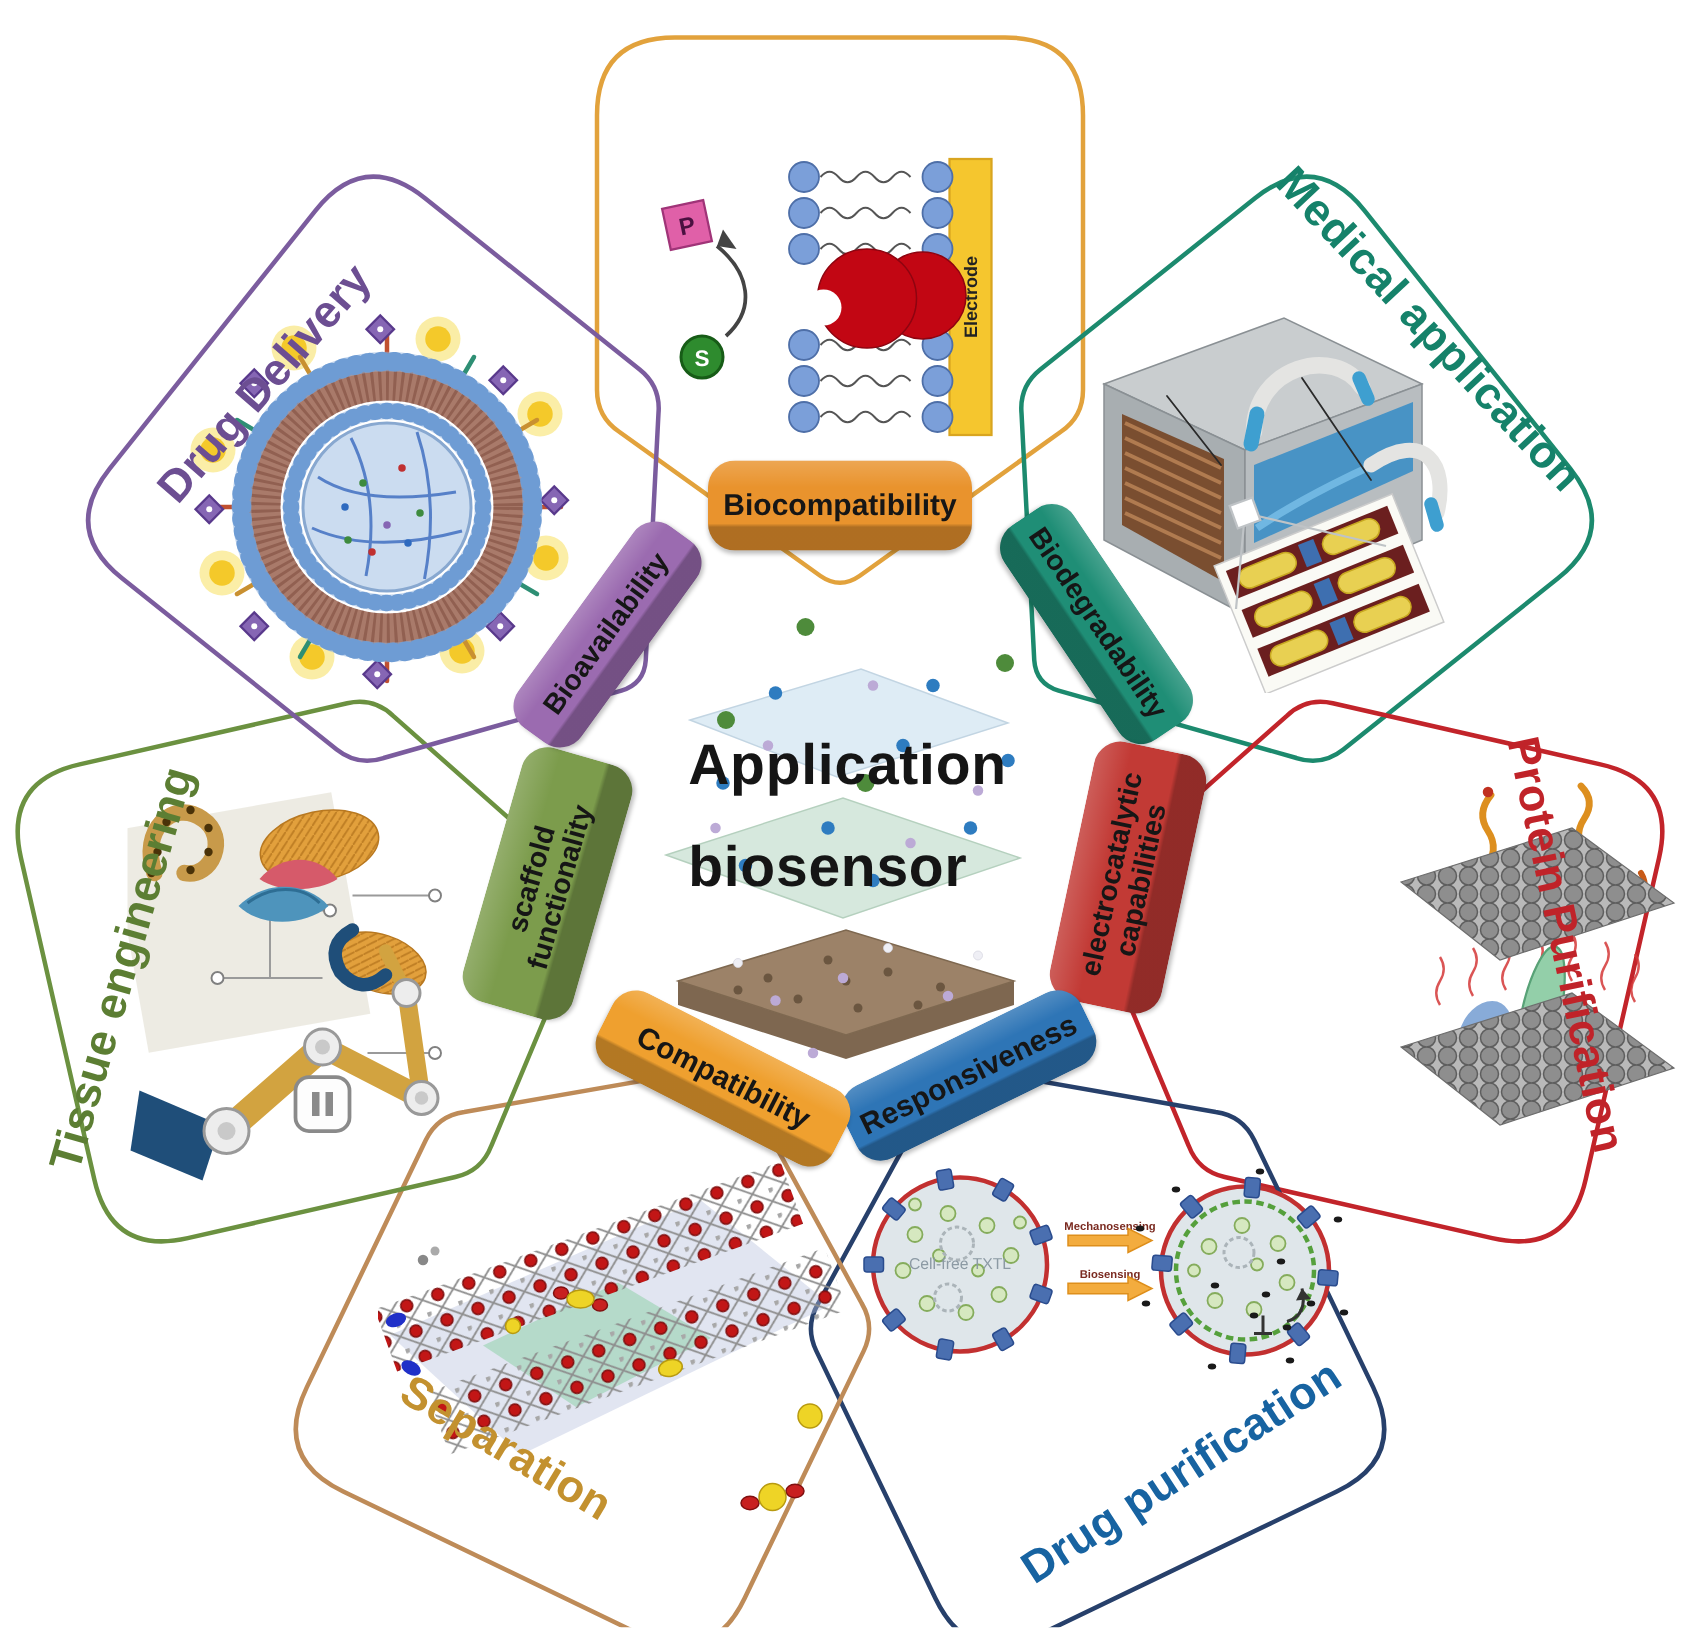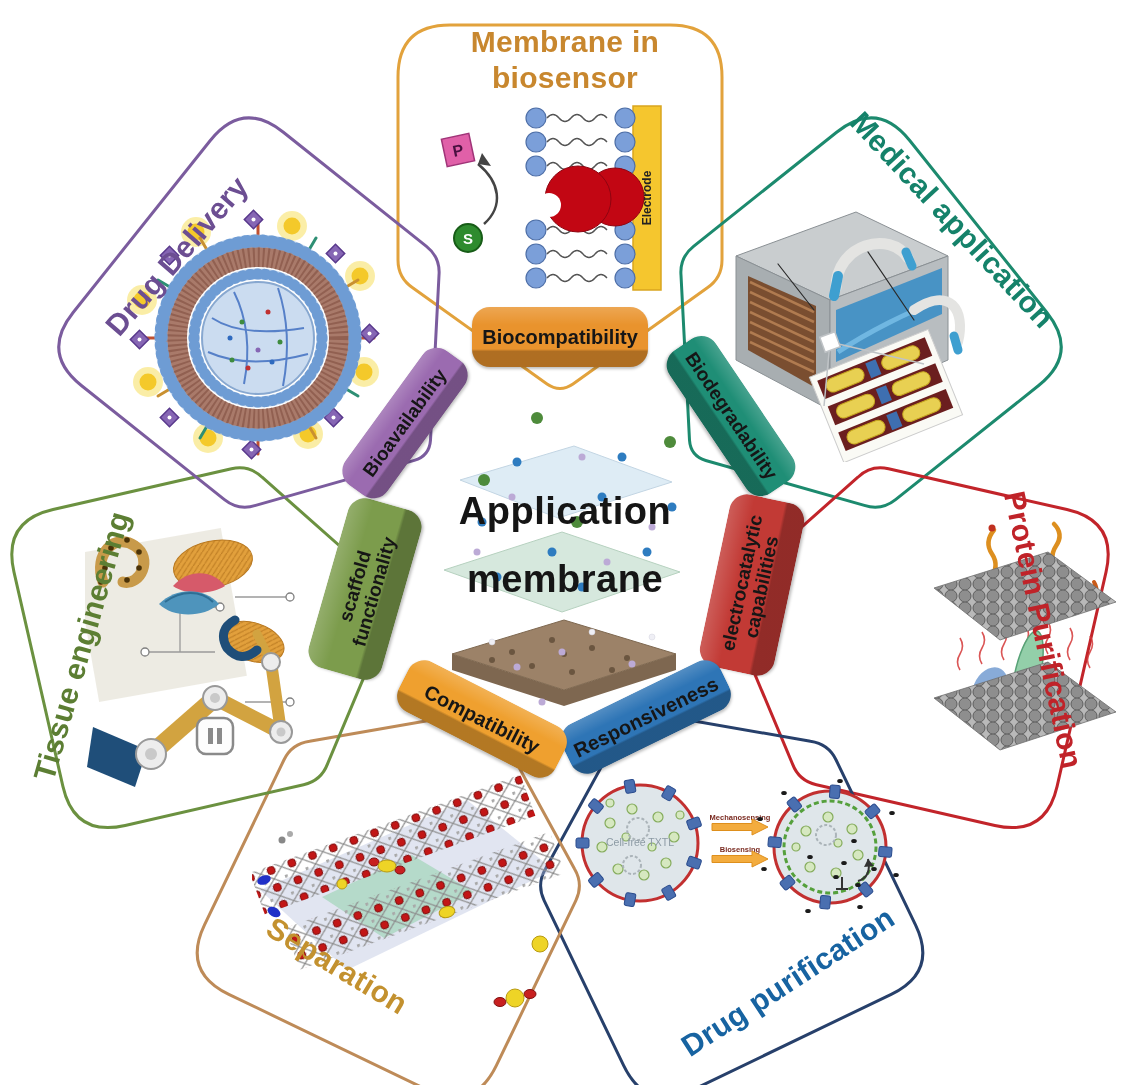--- a/index.html
+++ b/index.html
@@ -30,21 +30,21 @@
   }
   .b-biocompat{left:560px;top:337px;width:176px;height:60px;transform:translate(-50%,-50%);}
   .b-biodegrad{left:731px;top:416px;width:172px;height:56px;transform:translate(-50%,-50%) rotate(56deg);font-size:19px;}
   .b-electro{left:752px;top:585px;width:176px;height:76px;transform:translate(-50%,-50%) rotate(-78deg);font-size:19px;}
   .b-respons{left:646px;top:717px;width:176px;height:54px;transform:translate(-50%,-50%) rotate(-26deg);}
   .b-compat{left:482px;top:719px;width:176px;height:56px;transform:translate(-50%,-50%) rotate(27deg);}
   .b-scaffold{left:365px;top:589px;width:176px;height:76px;transform:translate(-50%,-50%) rotate(-74deg);font-size:19px;}
   .b-bioavail{left:405px;top:423px;width:166px;height:52px;transform:translate(-50%,-50%) rotate(-54deg);font-size:19px;}
   .center-title{
     position:absolute;z-index:4;left:565px;top:545px;transform:translate(-50%,-50%);
-    text-align:center;font-weight:bold;font-size:38px;line-height:1.8;color:#151515;
+    text-align:left;font-weight:bold;font-size:38px;line-height:1.8;color:#151515;
     letter-spacing:.5px;white-space:nowrap;
   }
   svg text{font-family:"Liberation Sans",sans-serif;}
 </style>
 </head>
 <body>
 
 <div id="stage">
 
   <svg id="petals-svg" width="1121" height="1085" viewBox="0 0 1121 1085">
@@ -547,24 +547,23 @@
         <circle cx="136" cy="176" r="2.5" fill="#C03030"></circle>
           <circle cx="160" cy="170" r="2.5" fill="#2E6ABF"></circle>
         <circle cx="118" cy="146" r="2.5" fill="#2E6ABF"></circle>
           <circle cx="146" cy="158" r="2.5" fill="#8666B4"></circle>
       </g>
     </g>
   </svg>
 
   <div class="center-title">
     <div>Application</div>
-    <div>membrane</div>
-  </div>
-
-  <div class="petal-title t-biosensor" style="color: rgb(200, 135, 46);">Membrane in biosensor</div>
+    <div>biosensor</div>
+  </div>
+
   <div class="petal-title t-medical" style="color: rgb(21, 130, 106);">Medical application</div>
   <div class="petal-title t-protein" style="color: rgb(192, 35, 41);">Protein Purification</div>
   <div class="petal-title t-drugpur" style="color: rgb(23, 99, 161);">Drug purification</div>
   <div class="petal-title t-separation" style="color: rgb(195, 145, 47);">Separation</div>
   <div class="petal-title t-tissue" style="color: rgb(92, 126, 51);">Tissue engineering</div>
   <div class="petal-title t-delivery" style="color: rgb(108, 78, 146);">Drug Delivery</div>
 
   <div class="badge b-biocompat" style="background-color: rgb(233, 147, 45); justify-content: center;">
     <span>Biocompatibility</span>
   </div>

